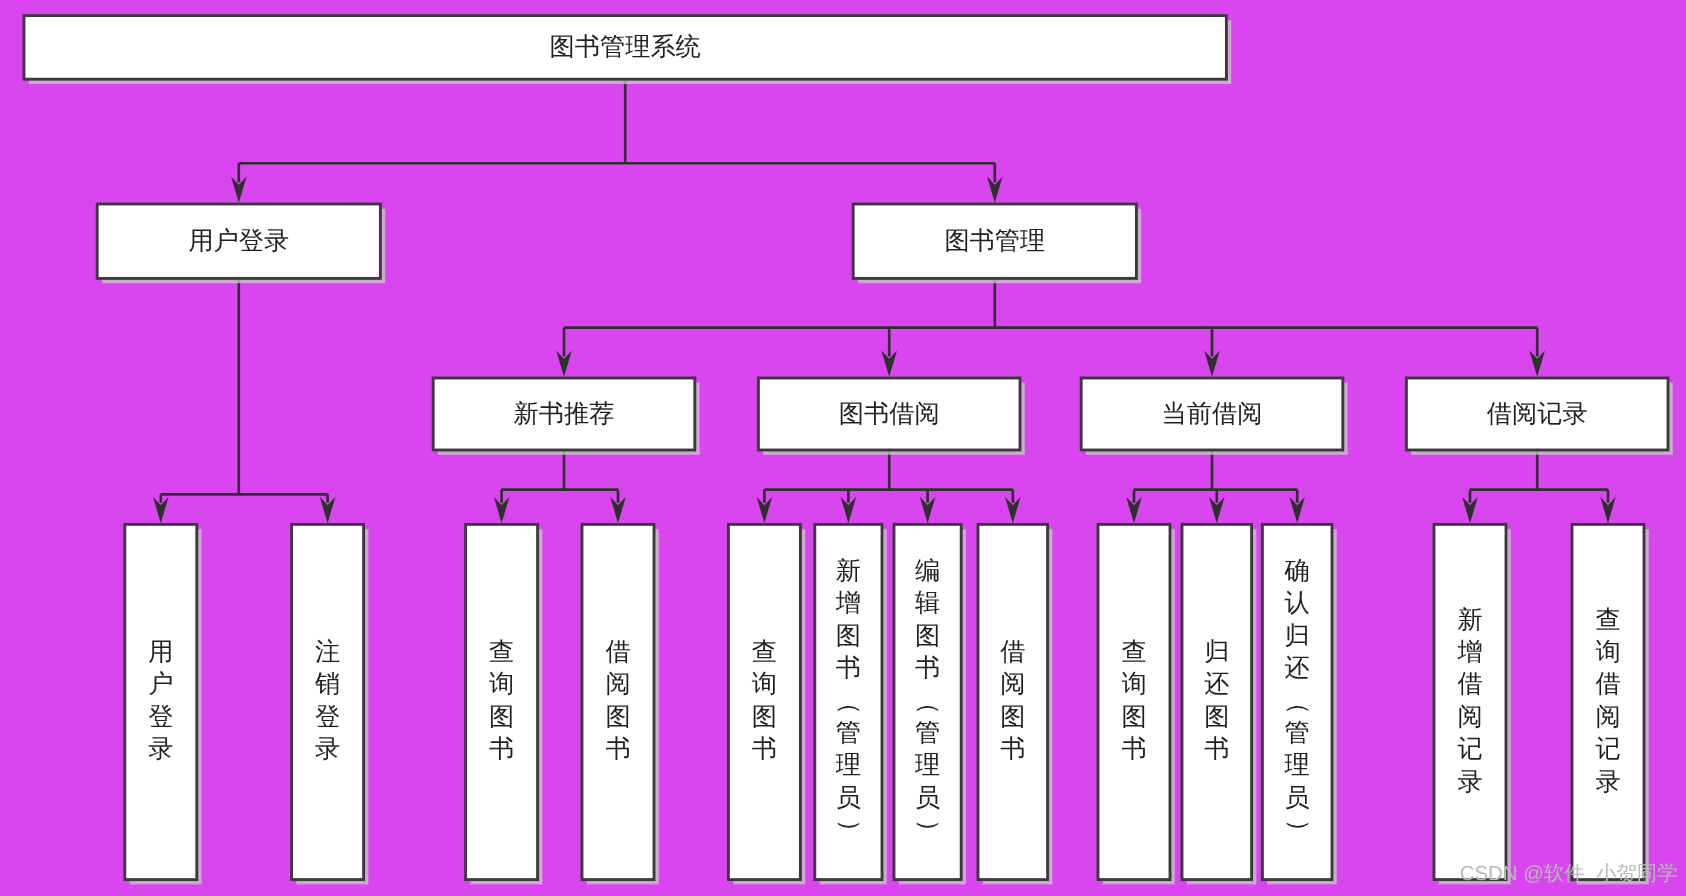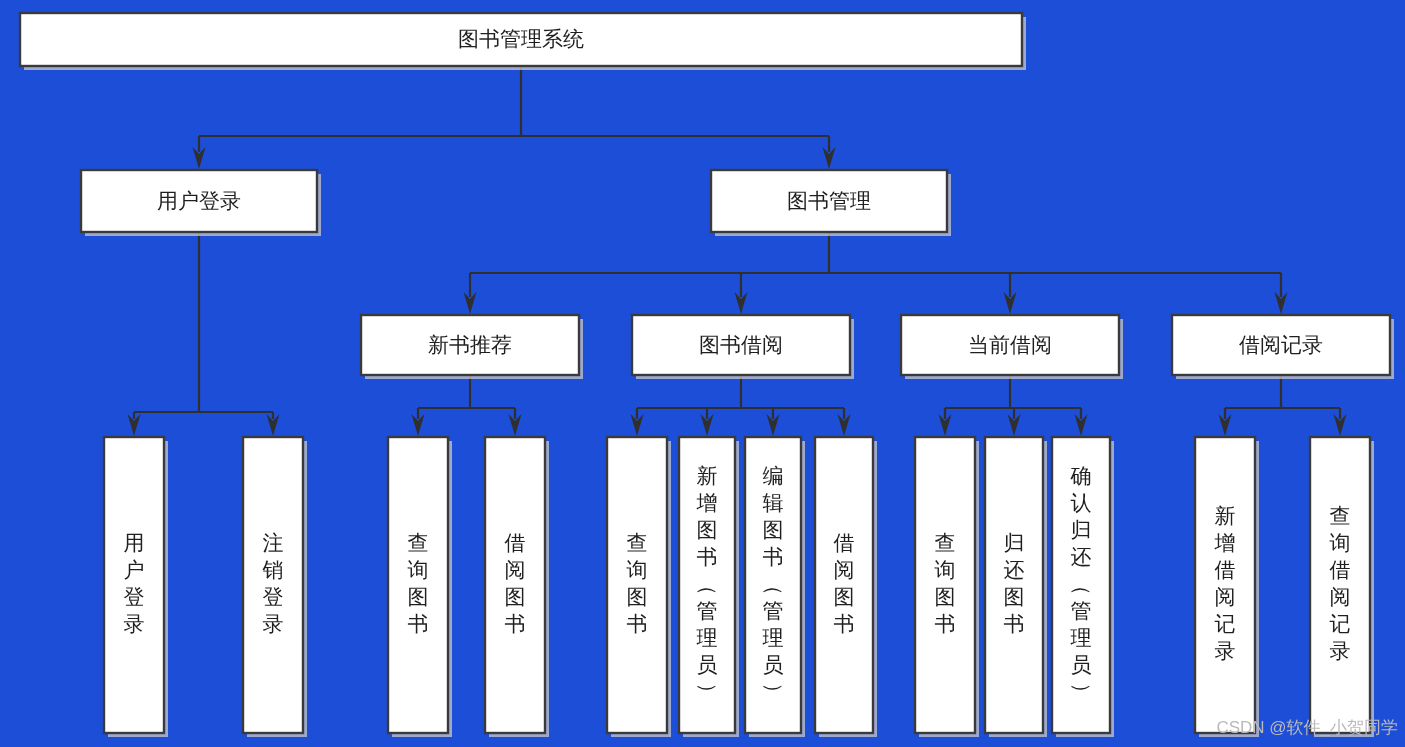--- a/index.html
+++ b/index.html
@@ -11,21 +11,21 @@
   body {
     font-family: "Liberation Sans", "DejaVu Sans", sans-serif;
     width: 1405px;
     height: 747px;
     overflow: hidden;
   }
   #diagram-root {
     position: relative;
     width: 1405px;
     height: 747px;
-    background: #1d4ed8;
+    background: #d946ef;
   }
   svg.diagram-canvas {
     position: absolute;
     left: 0;
     top: 0;
     width: 1405px;
     height: 747px;
     display: block;
   }
   .node-box {

